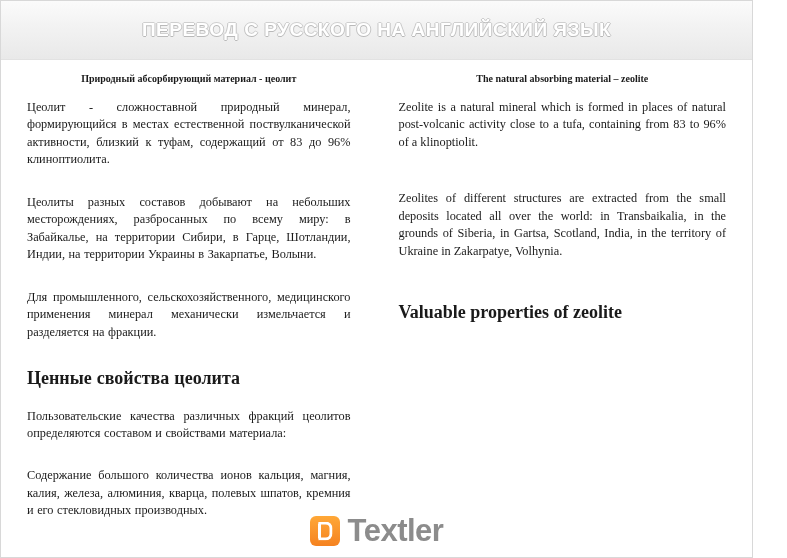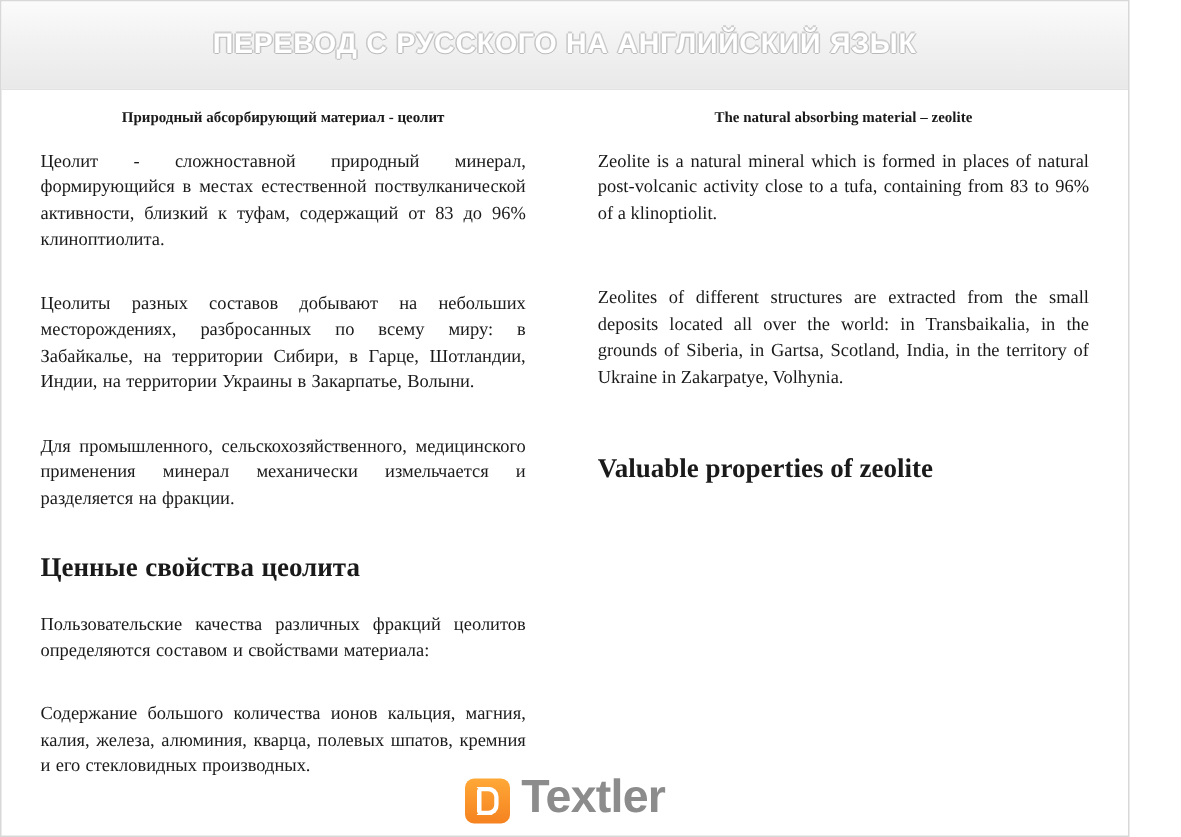--- a/index.html
+++ b/index.html
@@ -86,21 +86,21 @@
     position: absolute;
     left: 0;
     right: 0;
     bottom: 8px;
     display: flex;
     align-items: center;
     justify-content: center;
   }
   .logo {
     display: flex;
-    align-items: flex-end;
+    align-items: center;
     gap: 8px;
   }
   .logo-mark {
     width: 30px;
     height: 30px;
     border-radius: 6px;
     background: linear-gradient(to bottom, #ffa837, #f58220);
     position: relative;
   }
   .logo-mark::after {

